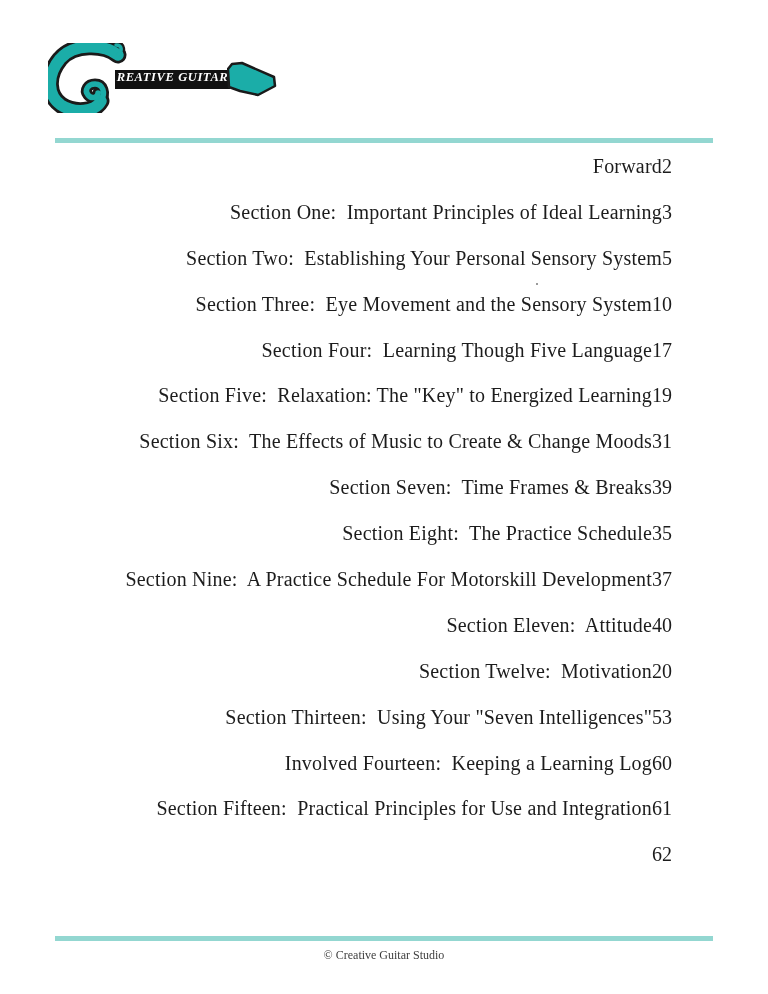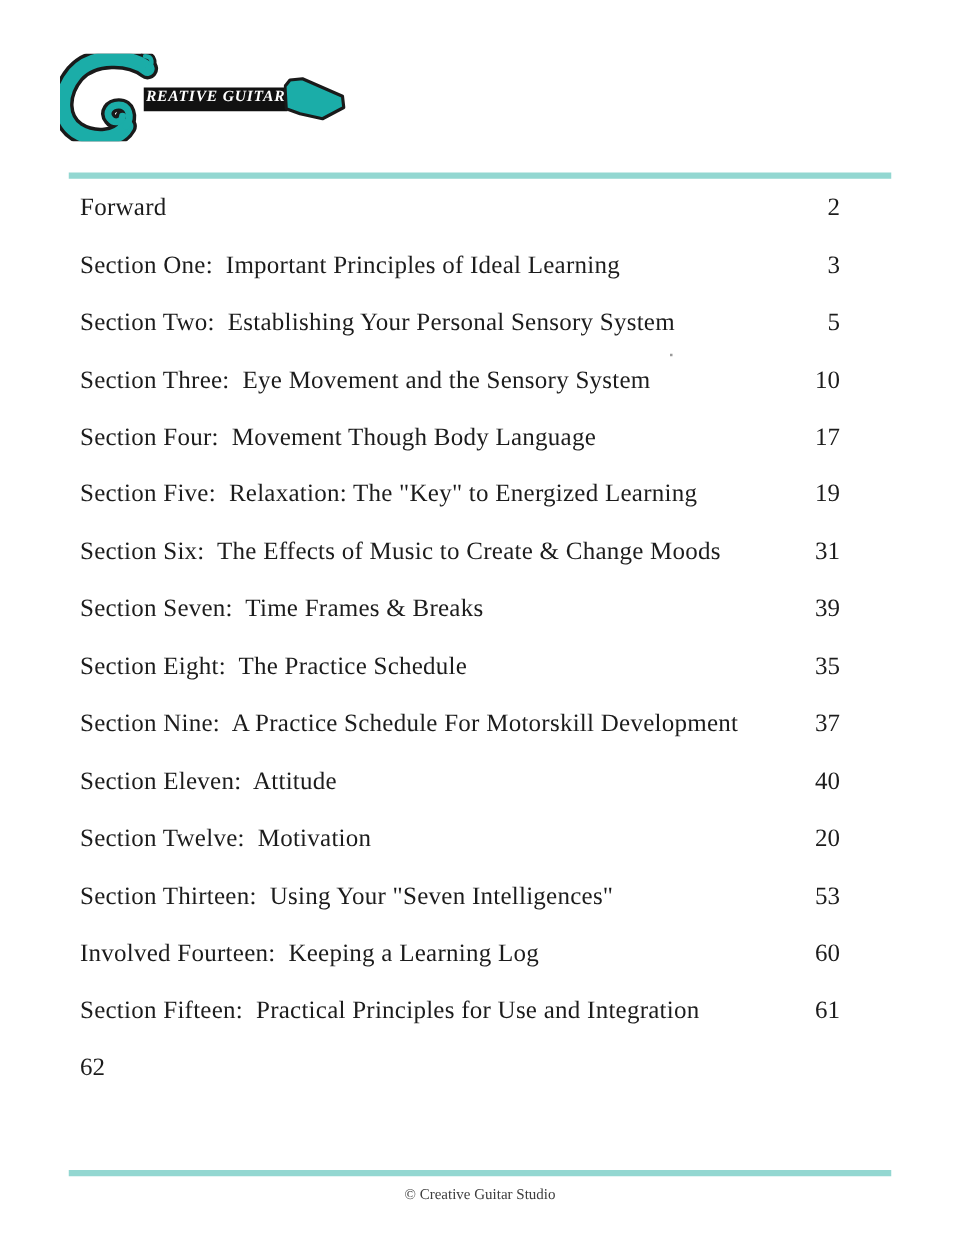--- a/index.html
+++ b/index.html
@@ -72,21 +72,21 @@
   
   .toc {
     position: absolute;
     left: 64px;
     top: 153px;
     width: 608px;
   }
   .toc-row {
     height: 45.9px;
     display: flex;
-    justify-content: space-between;
+    justify-content: flex-end;
     align-items: flex-start;
   }
   .toc-title {
     font-size: 20px;
     line-height: 26px;
     color: #1c1c1c;
     letter-spacing: 0.2px;
     white-space: pre;
   }
   .toc-page {
@@ -164,21 +164,21 @@
       <span class="toc-title">Section Two:  Establishing Your Personal Sensory System</span>
       <span class="toc-page">5</span>
     </div>
 
     <div class="toc-row">
       <span class="toc-title">Section Three:  Eye Movement and the Sensory System</span>
       <span class="toc-page">10</span>
     </div>
 
     <div class="toc-row">
-      <span class="toc-title">Section Four:  Movement Though Body Language</span>
+      <span class="toc-title">Section Four:  Learning Though Five Language</span>
       <span class="toc-page">17</span>
     </div>
 
     <div class="toc-row">
       <span class="toc-title">Section Five:  Relaxation: The "Key" to Energized Learning</span>
       <span class="toc-page">19</span>
     </div>
 
     <div class="toc-row">
       <span class="toc-title">Section Six:  The Effects of Music to Create &amp; Change Moods</span>

